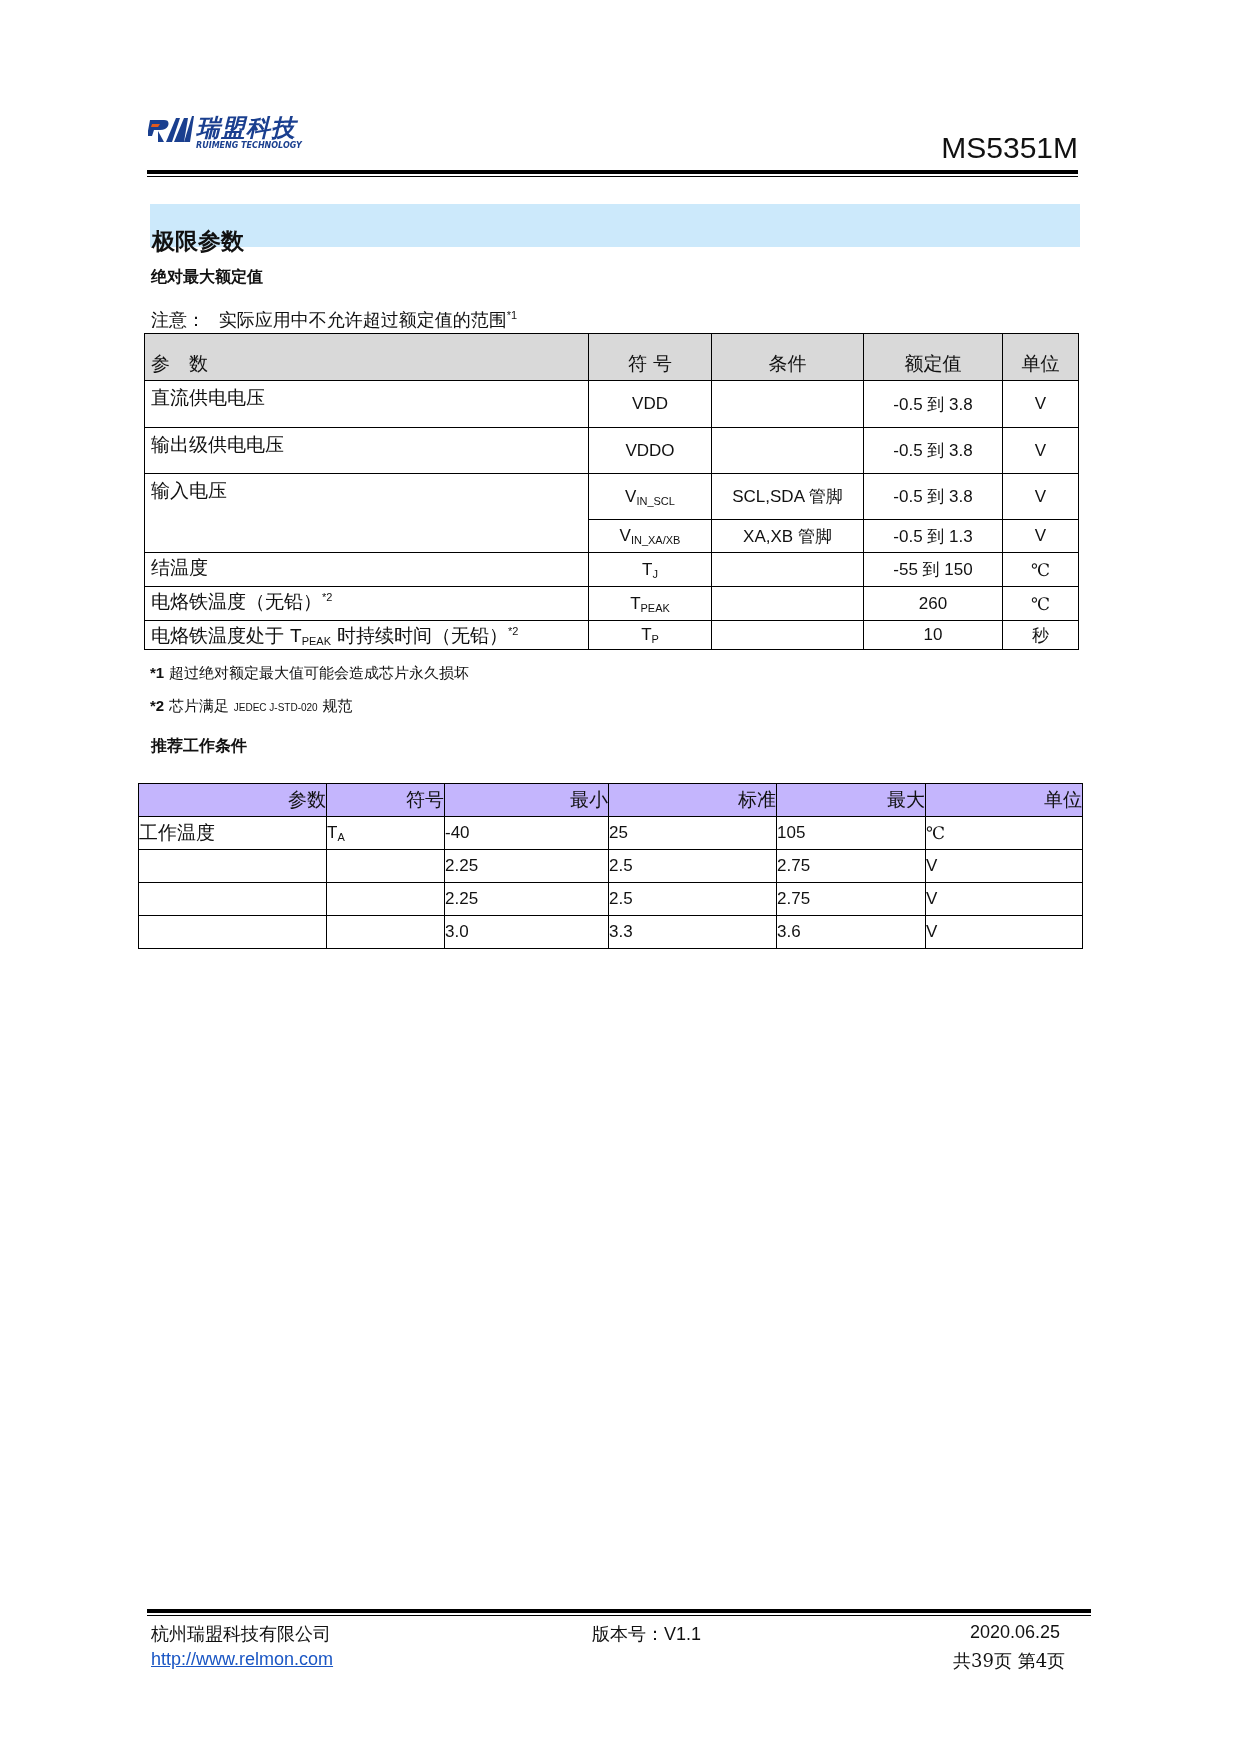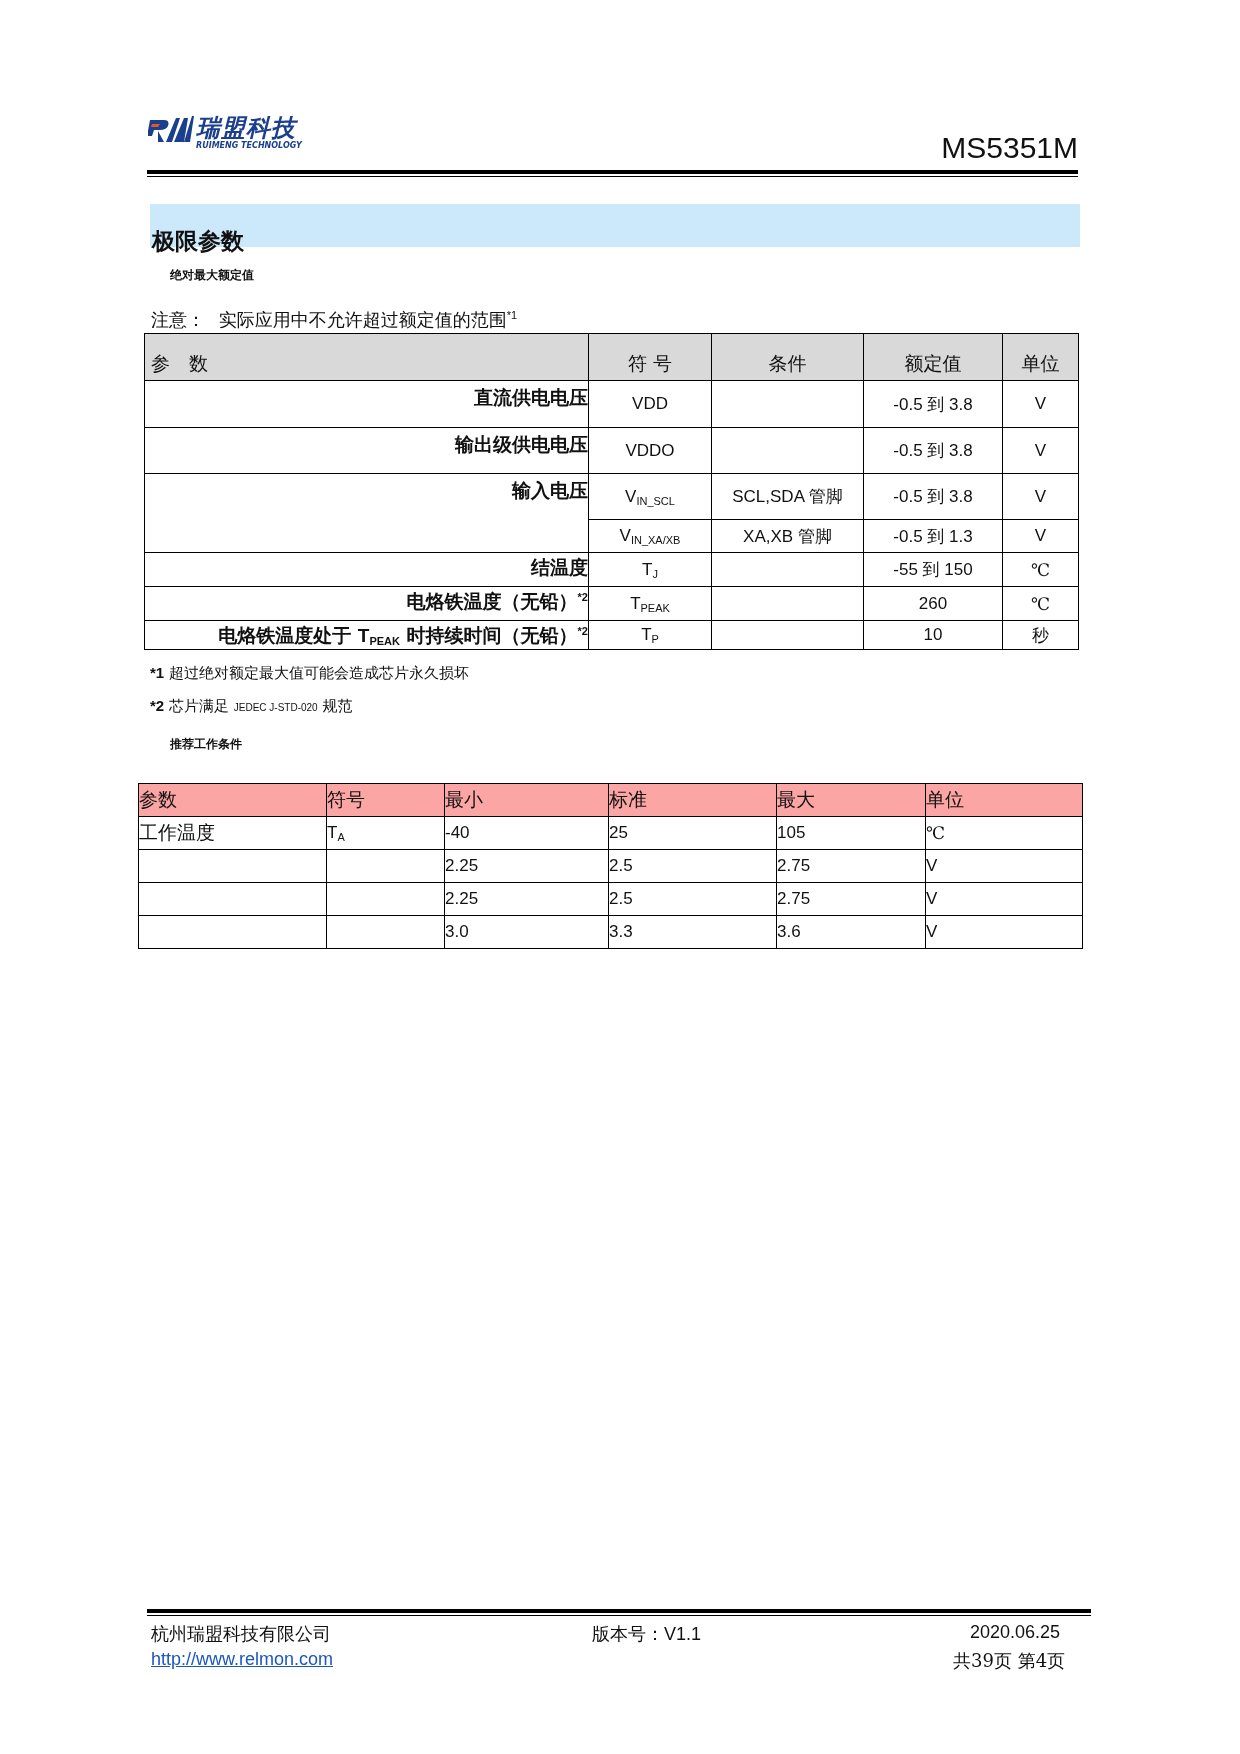--- a/index.html
+++ b/index.html
@@ -16,35 +16,35 @@
              font-style: italic; color: #1a3f8f; letter-spacing: 1px; white-space: nowrap; }
   .logo-en { position: absolute; left: 48px; top: 29px; font-size: 8px; font-weight: bold;
              font-style: italic; color: #1a3f8f; white-space: nowrap; }
   .doc-id { right: 162px; top: 131px; font-size: 30px; color: #111; }
   .rule-thick { left: 147px; width: 931px; height: 4px; background: #000; }
   .rule-thin { left: 147px; width: 931px; height: 1px; background: #000; }
 
   
   .banner { left: 150px; top: 204px; width: 930px; height: 43px; background: #cce9fb; }
   .banner-title { position: absolute; left: 2px; top: 22px; font-size: 23px; font-weight: bold; }
-  .h2 { font-size: 12px; font-weight: bold; margin-left: 19px; }
+  .h2 { font-size: 16px; font-weight: bold; }
   .note { font-size: 18px; }
   sup { font-size: 11px; vertical-align: super; line-height: 0; }
   .sub { font-size: 11px; vertical-align: -3px; line-height: 0; }
 
   
   table { border-collapse: collapse; position: absolute; table-layout: fixed; padding-left: 38px; }
   td, th { border: 1.5px solid #000; padding: 0; font-weight: normal; }
   .t1 { left: 144px; top: 333px; width: 934px; }
   .t1 th { background: #d9d9d9; height: 43px; font-size: 19px; vertical-align: bottom; padding-bottom: 3px; }
   .t1 td { font-size: 17px; }
-  .t1 .param { text-align: right; padding-left: 6px; vertical-align: top; padding-top: 4px; font-size: 19px; font-weight: bold; }
+  .t1 .param { text-align: left; padding-left: 6px; vertical-align: top; padding-top: 4px; font-size: 19px; }
   .t1 .c { text-align: center; vertical-align: middle; }
   .t2 { left: 138px; top: 783px; width: 944px; }
-  .t2 th { background: #fca5a5; height: 32px; font-size: 19px; text-align: left; }
+  .t2 th { background: #c4b5fd; height: 32px; font-size: 19px; text-align: right; }
   .t2 td { height: 32px; font-size: 17px; }
   .cn { font-family: "DejaVu Serif", "Liberation Serif", serif; }
 
   .foot { font-size: 15px; }
   .footer-text { font-size: 18px; }
   .link { color: #1a56c4; text-decoration: underline; }
 </style>
 </head>
 <body>
 

